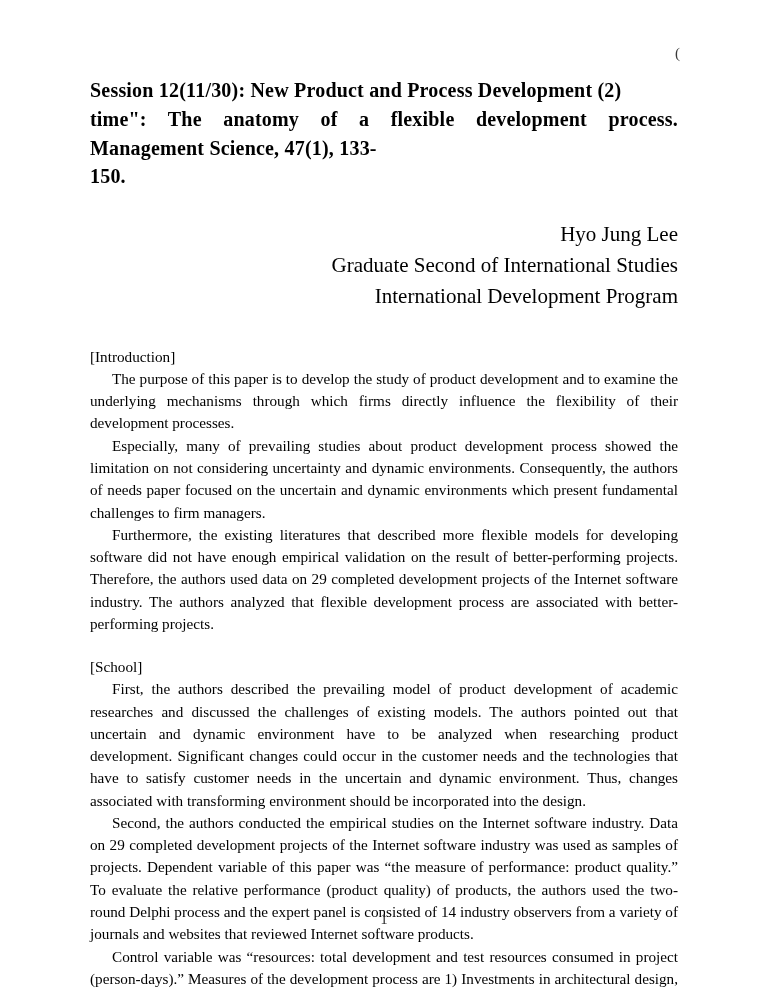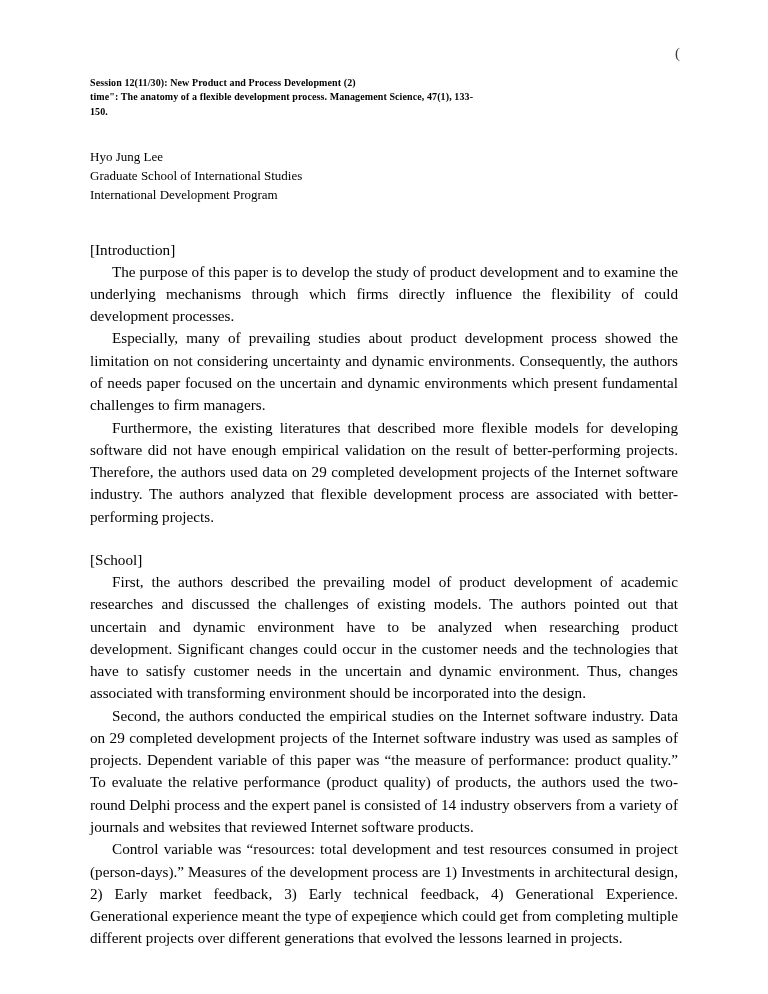--- a/index.html
+++ b/index.html
@@ -30,38 +30,38 @@
     font-family: "Liberation Serif", "DejaVu Serif", serif;
   }
   .content {
     position: absolute;
     left: 90px;
     top: 76px;
     width: 588px;
   }
   .heading-block {
     font-weight: bold;
-    font-size: 10px;
+    font-size: 20px;
     line-height: 1.44;
     text-align: justify;
     text-justify: inter-word;
     letter-spacing: 0.01em;
   }
   .heading-block .hl {
     display: block;
   }
   .heading-block .hl-just {
     display: block;
     text-align: justify;
     text-align-last: left;
   }
   .byline {
     margin-top: 28px;
-    text-align: left;
-    font-size: 13px;
+    text-align: right;
+    font-size: 21px;
     line-height: 1.47;
   }
   .byline div { display: block; }
   .section {
     margin-top: 34px;
   }
   .section-title {
     font-weight: normal;
     font-size: 15.2px;
     line-height: 1.46;
@@ -101,27 +101,27 @@
   <div class="content">
 
     <div class="heading-block">
       <span class="hl">Session 12(11/30): New Product and Process Development (2)</span>
       <span class="hl-just">time": The anatomy of a flexible development process. Management Science, 47(1), 133-</span>
       <span class="hl">150.</span>
     </div>
 
     <div class="byline">
       <div>Hyo Jung Lee</div>
-      <div>Graduate School of International Studies</div>
+      <div>Graduate Second of International Studies</div>
       <div>International Development Program</div>
     </div>
 
     <div class="section">
       <p class="section-title">[Introduction]</p>
-      <p class="para">The purpose of this paper is to develop the study of product development and to examine the underlying mechanisms through which firms directly influence the flexibility of could development processes.</p>
+      <p class="para">The purpose of this paper is to develop the study of product development and to examine the underlying mechanisms through which firms directly influence the flexibility of their development processes.</p>
       <p class="para">Especially, many of prevailing studies about product development process showed the limitation on not considering uncertainty and dynamic environments. Consequently, the authors of needs paper focused on the uncertain and dynamic environments which present fundamental challenges to firm managers.</p>
       <p class="para">Furthermore, the existing literatures that described more flexible models for developing software did not have enough empirical validation on the result of better-performing projects. Therefore, the authors used data on 29 completed development projects of the Internet software industry. The authors analyzed that flexible development process are associated with better-performing projects.</p>
     </div>
 
     <div class="section">
       <p class="section-title">[School]</p>
       <p class="para">First, the authors described the prevailing model of product development of academic researches and discussed the challenges of existing models. The authors pointed out that uncertain and dynamic environment have to be analyzed when researching product development. Significant changes could occur in the customer needs and the technologies that have to satisfy customer needs in the uncertain and dynamic environment. Thus, changes associated with transforming environment should be incorporated into the design.</p>
       <p class="para">Second, the authors conducted the empirical studies on the Internet software industry. Data on 29 completed development projects of the Internet software industry was used as samples of projects. Dependent variable of this paper was “the measure of performance: product quality.” To evaluate the relative performance (product quality) of products, the authors used the two-round Delphi process and the expert panel is consisted of 14 industry observers from a variety of journals and websites that reviewed Internet software products.</p>
       <p class="para">Control variable was “resources: total development and test resources consumed in project (person-days).” Measures of the development process are 1) Investments in architectural design, 2) Early market feedback, 3) Early technical feedback, 4) Generational Experience. Generational experience meant the type of experience which could get from completing multiple different projects over different generations that evolved the lessons learned in projects.</p>
 

